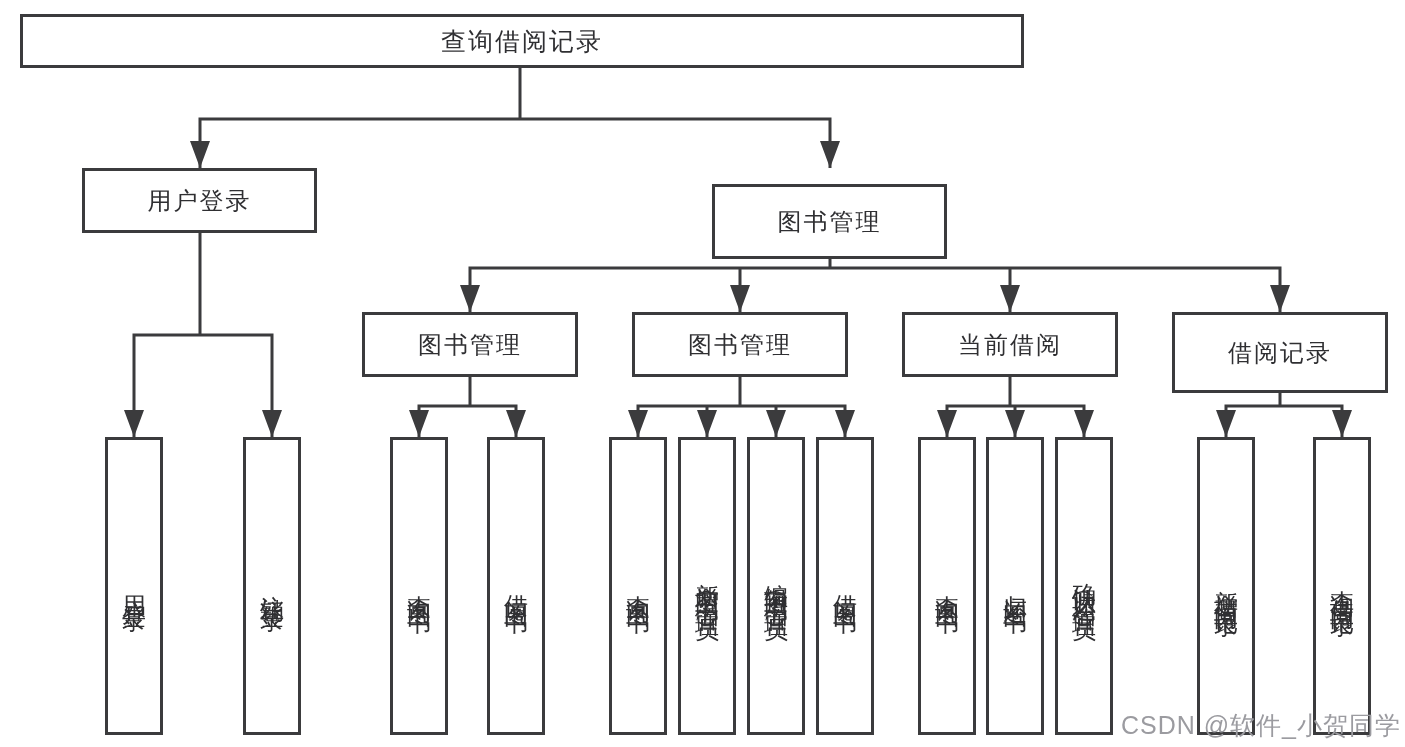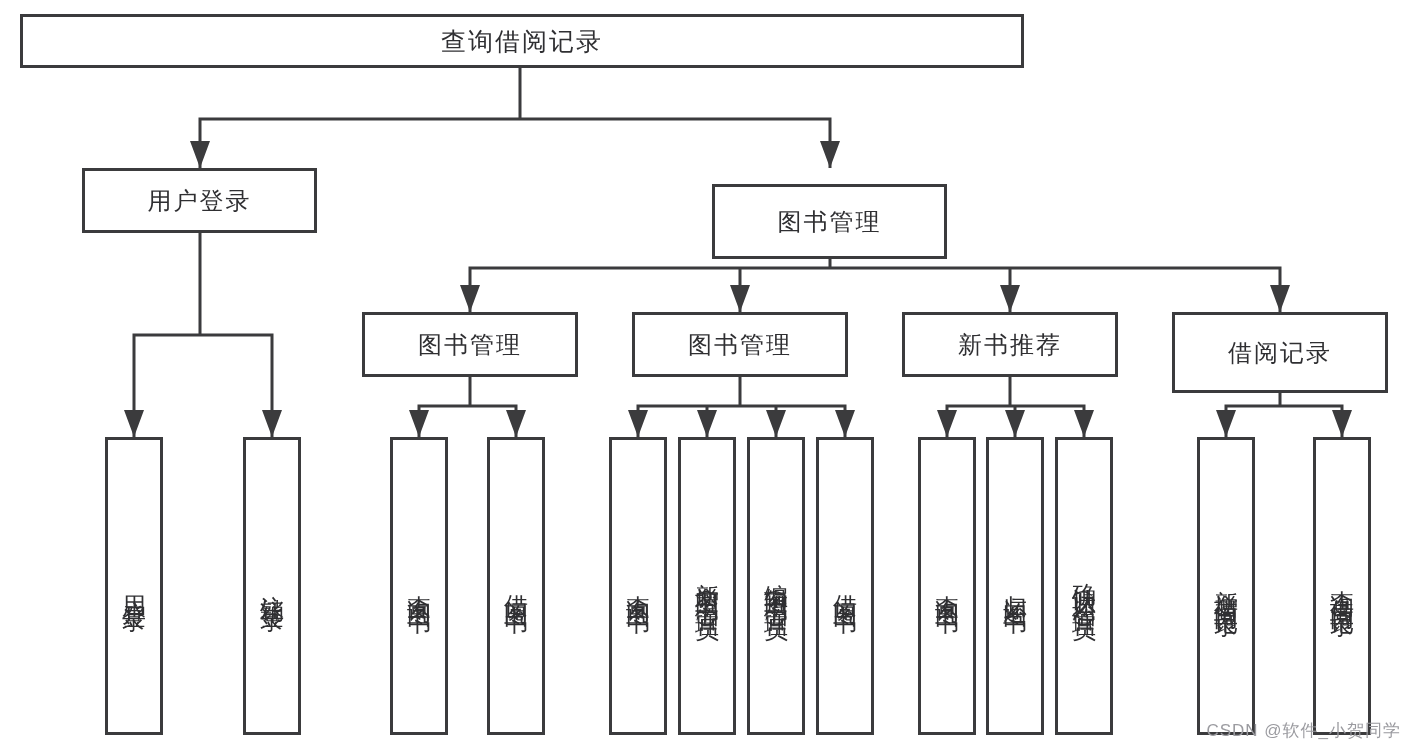--- a/index.html
+++ b/index.html
@@ -34,21 +34,21 @@
     text-orientation: mixed;
     font-size: 24px;
     color: #2f2f32;
     letter-spacing: 5px;
     line-height: 1;
   }
   .watermark {
     position: absolute;
     right: 4px;
     bottom: 5px;
-    font-size: 17px;
+    font-size: 25px;
     color: #9b9ba0;
     letter-spacing: 1px;
     white-space: nowrap;
   }
 </style>
 </head>
 <body>
 
 <div class="canvas">
 
@@ -106,21 +106,21 @@
     <span class="hlabel">图书管理</span>
   </div>
 
   <div class="node" style="left:362px;top:312px;width:216px;height:65px">
     <span class="hlabel">图书管理</span>
   </div>
   <div class="node" style="left:632px;top:312px;width:216px;height:65px">
     <span class="hlabel">图书管理</span>
   </div>
   <div class="node" style="left:902px;top:312px;width:216px;height:65px">
-    <span class="hlabel">新书推荐</span>
+    <span class="hlabel">当前借阅</span>
   </div>
   <div class="node" style="left:1172px;top:312px;width:216px;height:81px">
     <span class="hlabel">借阅记录</span>
   </div>
 
   <div class="node leaf" style="left:105px">
     <span class="vlabel">用户登录</span>
   </div>
   <div class="node leaf" style="left:243px">
     <span class="vlabel">注销登录</span>

